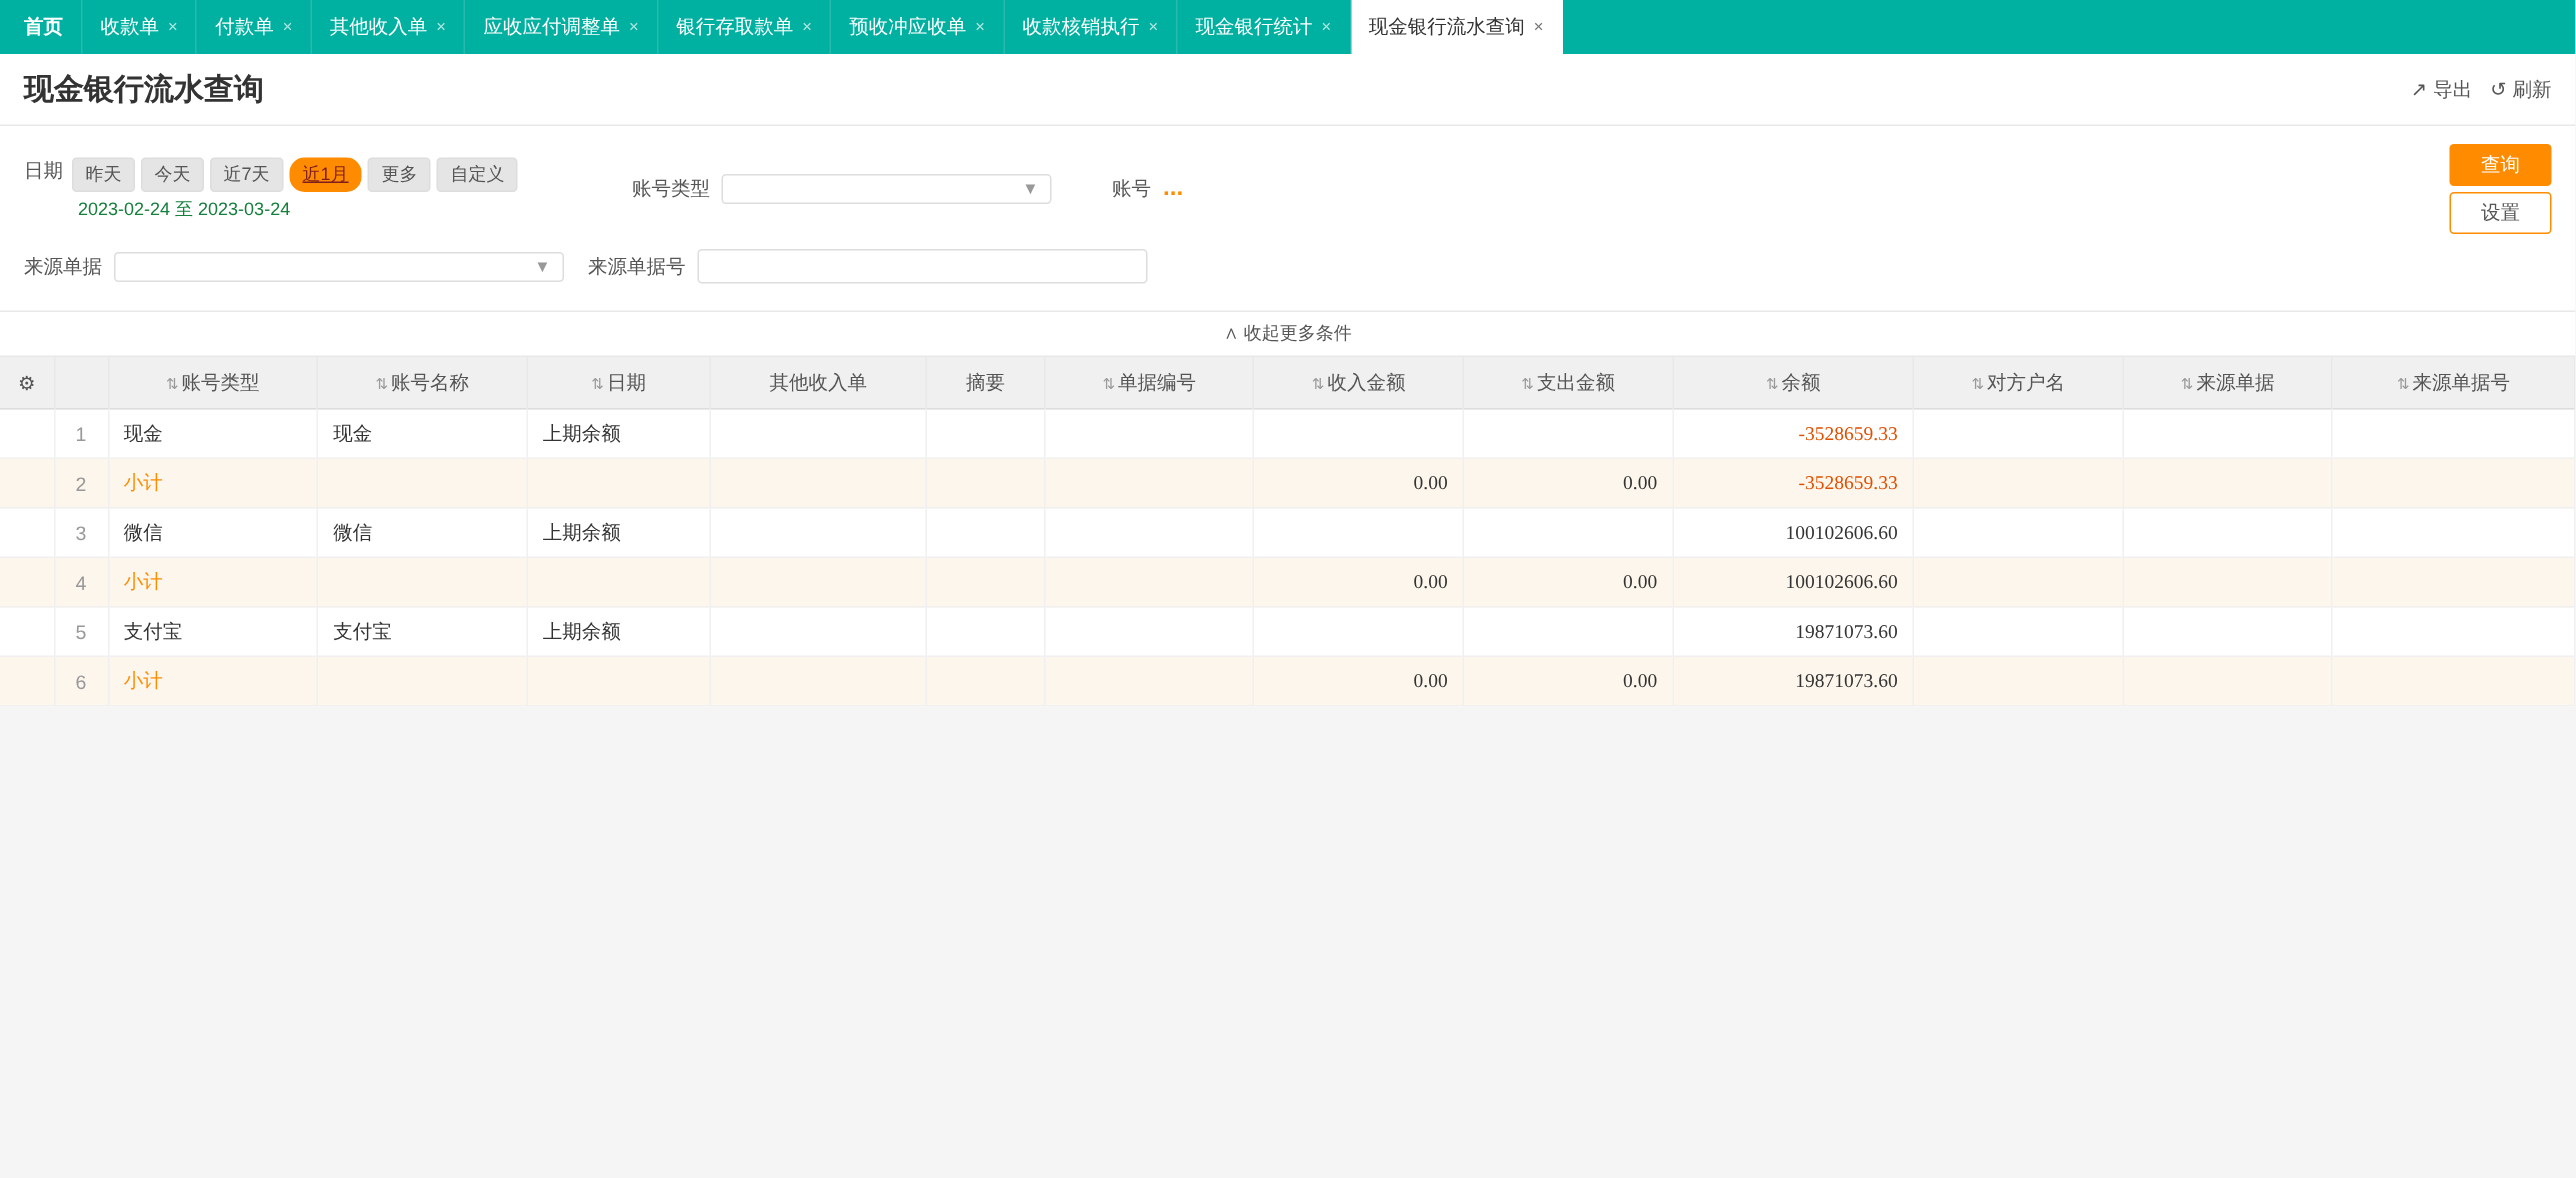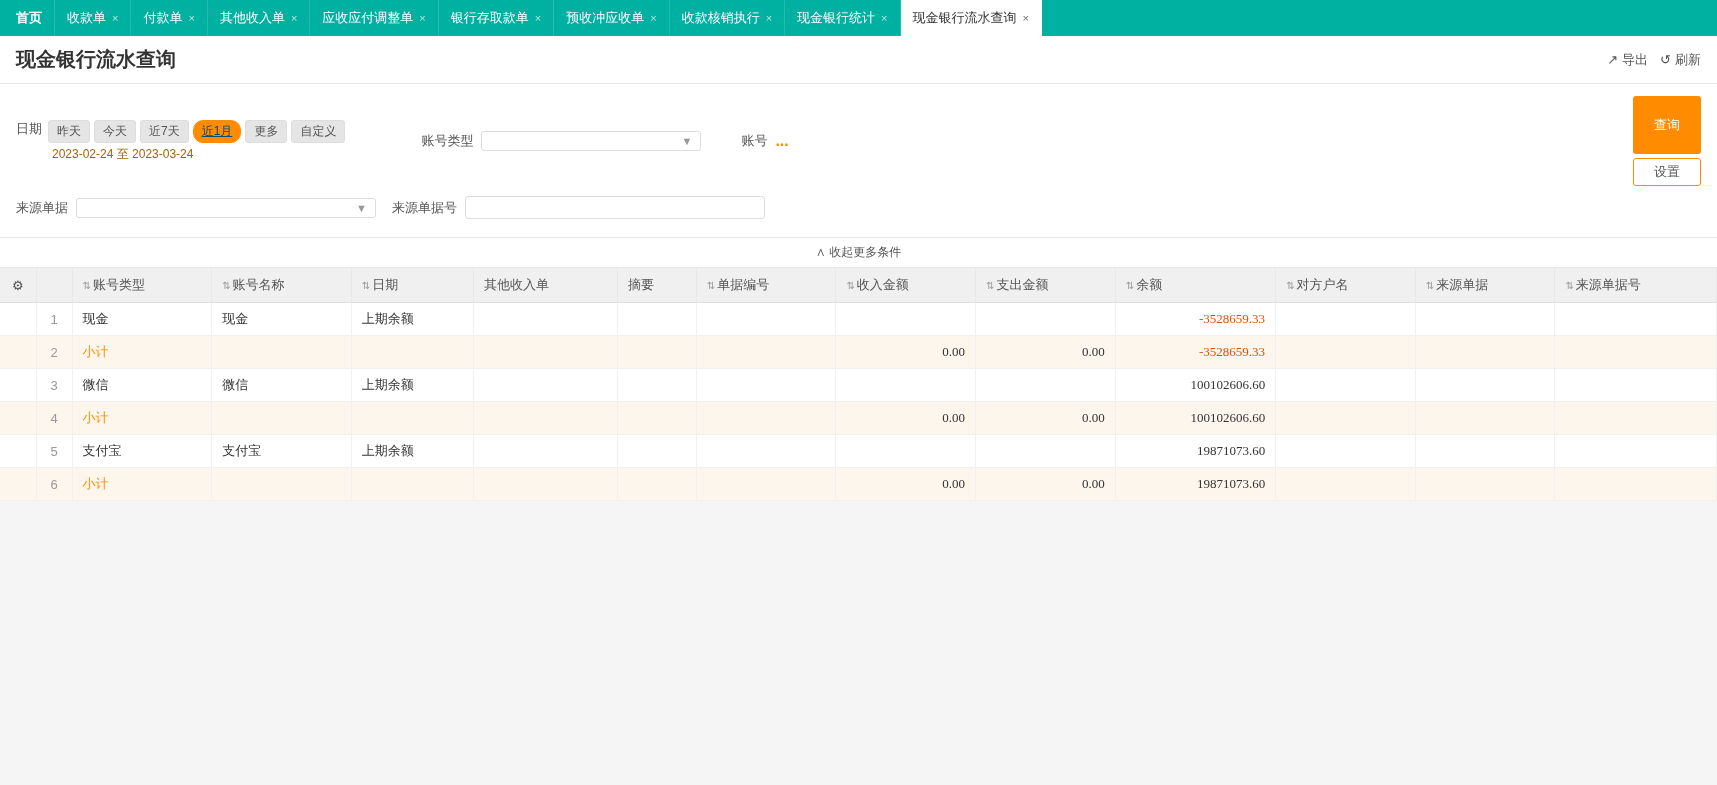--- a/index.html
+++ b/index.html
@@ -95,27 +95,27 @@
       border: 1px solid #ddd;
       border-radius: 3px;
       background: #e5e5e5;
       cursor: pointer;
       font-size: 12px;
       color: #555;
     }
     .date-btn.active {
       background: #ff8c00;
       border-color: #ff8c00;
-      color: #0c4a6e;
+      color: #7f1d1d;
       border-radius: 10px;
       text-decoration: underline;
     }
     .date-range {
       font-size: 12px;
-      color: #a16207;
+      color: #15803d;
       margin-left: 4px;
     }
     .filter-select {
       display: flex;
       align-items: center;
       gap: 8px;
     }
     .select-box {
       display: flex;
       align-items: center;
@@ -146,21 +146,21 @@
     .action-btns {
       display: flex;
       flex-direction: column;
       gap: 4px;
     }
     .btn-query {
       background: #ff8c00;
       color: #fff;
       border: none;
       border-radius: 3px;
-      padding: 20px 20px;
+      padding: 5px 20px;
       cursor: pointer;
       font-size: 13px;
     }
     .btn-setting {
       background: #fff;
       color: #555;
       border: 1px solid #ff8c00;
       border-radius: 3px;
       padding: 4px 20px;
       cursor: pointer;
@@ -195,21 +195,21 @@
       width: 100%;
       border-collapse: collapse;
       font-size: 13px;
     }
     thead tr {
       background: #f0f0f0;
       border-bottom: 1px solid #ddd;
     }
     thead th {
       padding: 8px 10px;
-      text-align: left;
+      text-align: center;
       color: #555;
       font-weight: normal;
       white-space: nowrap;
       border-right: 1px solid #e8e8e8;
       user-select: none;
     }
     thead th .sort-icon { font-size: 10px; color: #999; margin-right: 2px; }
     thead th.settings-col { width: 36px; text-align: center; }
     tbody tr { border-bottom: 1px solid #f0f0f0; }
     tbody tr.subtotal { background: #fdf6ec; }

